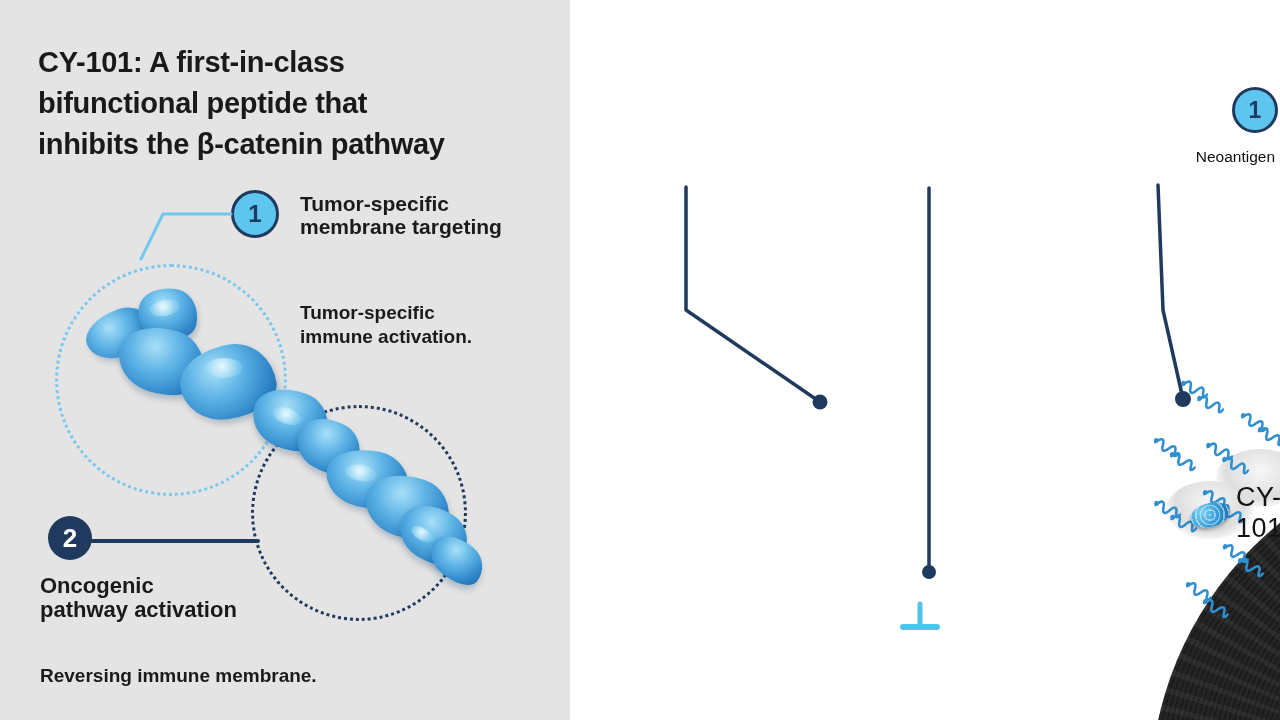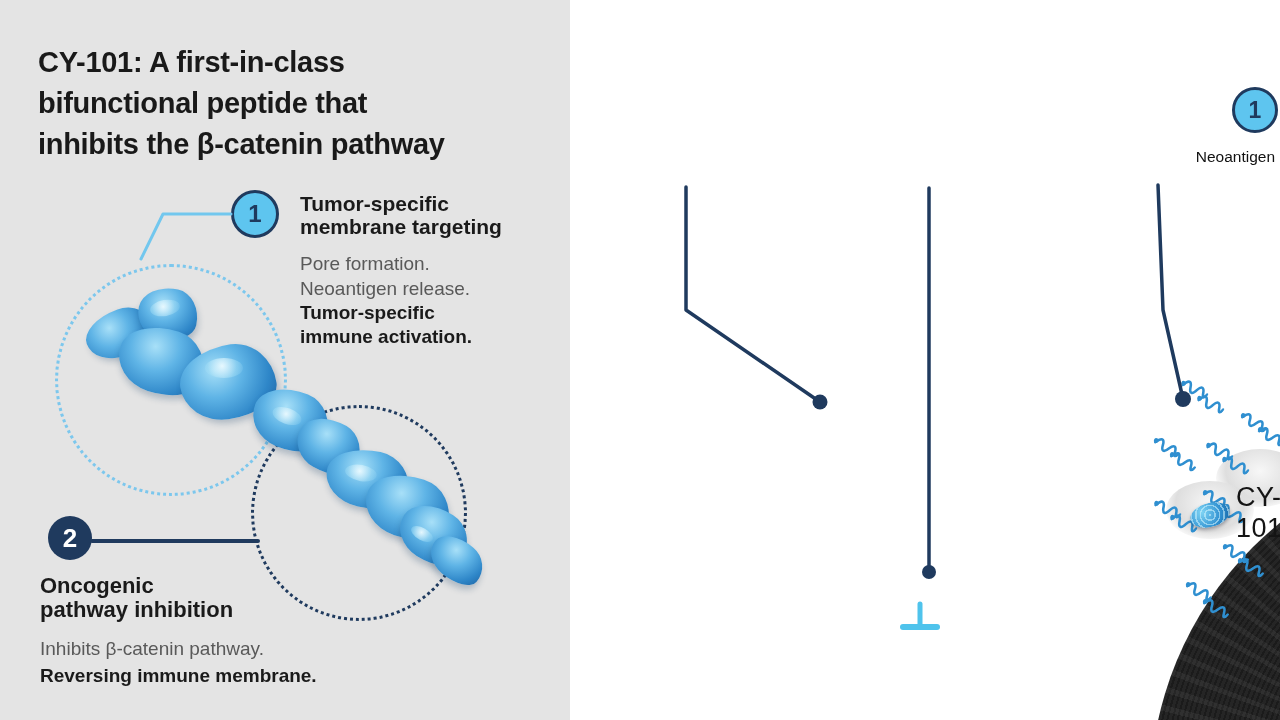--- a/index.html
+++ b/index.html
@@ -95,31 +95,28 @@
         <div class="phl" style="left: 272px; top: 408px; width: 30px; height: 16px; transform: rotate(20deg);"></div>
         <div class="phl" style="left: 345px; top: 465px; width: 32px; height: 16px; transform: rotate(10deg);"></div>
         <div class="phl" style="left: 410px; top: 528px; width: 24px; height: 12px; transform: rotate(30deg);"></div>
       </div>
 
     <div id="l-circle1" class="abs num-circle">
       <span>1</span>
     </div>
     <div id="l-heading1" class="abs preline">Tumor-specific
 membrane targeting</div>
-    <div id="l-body1-reg" class="abs preline">Pore formation.
-Neoantigen release.</div>
     <div id="l-body1-bold" class="abs preline">Tumor-specific
 immune activation.</div>
 
     <div id="l-circle2" class="abs num-circle">
       <span>2</span>
     </div>
     <div id="l-heading2" class="abs preline">Oncogenic
-pathway inhibition</div>
-    <div id="l-body2-reg" class="abs preline">Inhibits β-catenin pathway.</div>
+pathway activation</div>
     <div id="l-body2-bold" class="abs preline">Reversing immune membrane.</div>
   </div>
 
   <div id="right-panel" class="abs">
 
     <div id="cell" class="abs"></div>
     <div id="bump-layer">
         <div class="abs cell-bump" style="left: 646px; top: 449px;"></div>
         <div class="abs cell-bump" style="left: 596px; top: 481px;"></div>
       </div>

